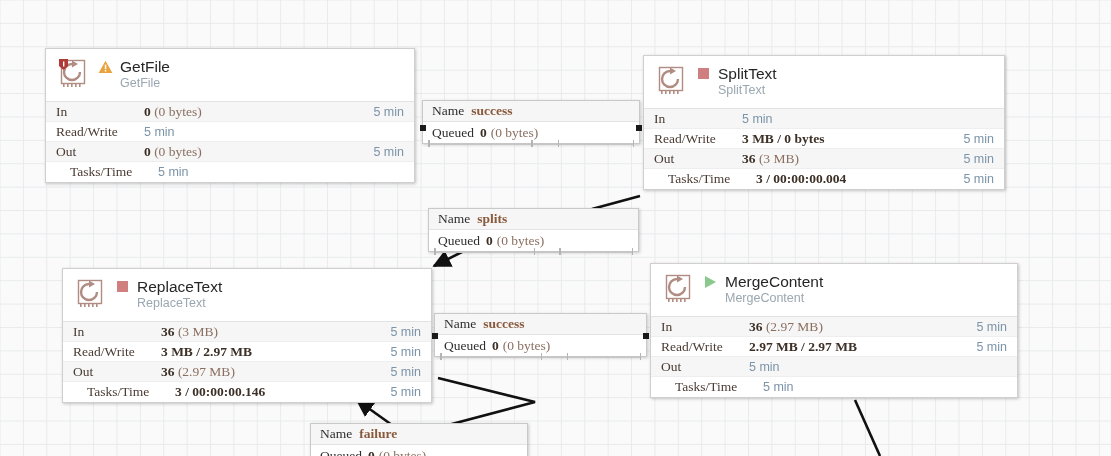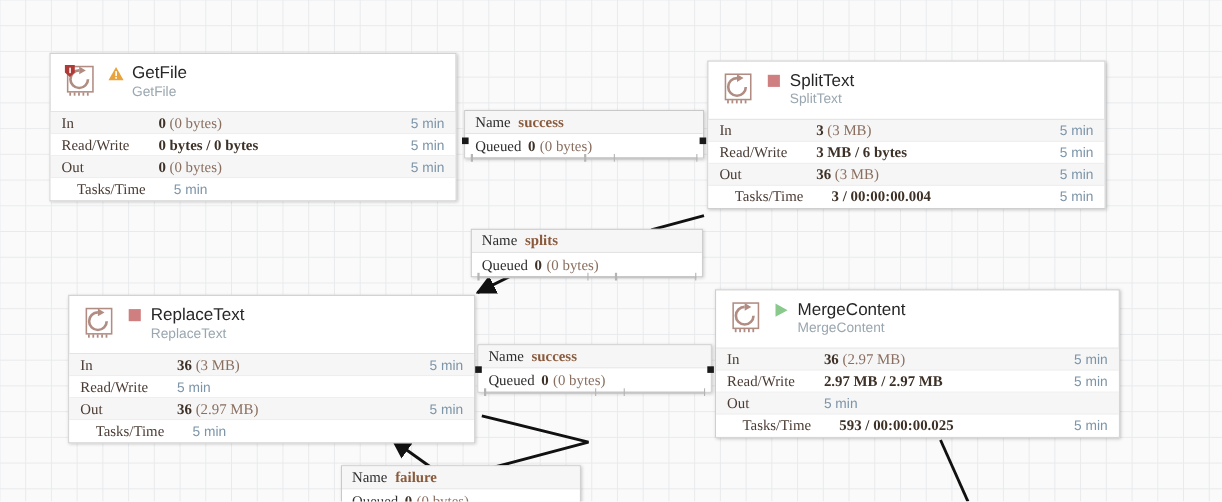--- a/index.html
+++ b/index.html
@@ -218,21 +218,20 @@
       </div>
     </div>
     <div class="proc-stats">
       <div class="srow odd">
         <span class="s-label" style="width:88px">In</span>
         <span class="s-value"><b>0</b> <span>(0 bytes)</span></span>
         <span class="s-time">5 min</span>
       </div>
       <div class="srow even">
         <span class="s-label" style="width:88px">Read/Write</span>
-        <span class="s-value"><b>0 bytes / 0 bytes</b></span>
         <span class="s-time">5 min</span>
       </div>
       <div class="srow odd">
         <span class="s-label" style="width:88px">Out</span>
         <span class="s-value"><b>0</b> <span>(0 bytes)</span></span>
         <span class="s-time">5 min</span>
       </div>
       <div class="srow even">
         <span class="s-label" style="width:88px">Tasks/Time</span>
         <span class="s-time">5 min</span>
@@ -262,26 +261,25 @@
             <span class="sq-stopped"></span>
           </span>
           <span class="proc-name">SplitText</span>
         </div>
         <div class="proc-type">SplitText</div>
       </div>
     </div>
     <div class="proc-stats">
       <div class="srow odd">
         <span class="s-label" style="width:88px">In</span>
-        <span class="s-value"><b>3</b> <span>(3 MB)</span></span>
         <span class="s-time">5 min</span>
       </div>
       <div class="srow even">
         <span class="s-label" style="width:88px">Read/Write</span>
-        <span class="s-value"><b>3 MB / 6 bytes</b></span>
+        <span class="s-value"><b>3 MB / 0 bytes</b></span>
         <span class="s-time">5 min</span>
       </div>
       <div class="srow odd">
         <span class="s-label" style="width:88px">Out</span>
         <span class="s-value"><b>36</b> <span>(3 MB)</span></span>
         <span class="s-time">5 min</span>
       </div>
       <div class="srow even">
         <span class="s-label" style="width:88px">Tasks/Time</span>
         <span class="s-value"><b>3 / 00:00:00.004</b></span>
@@ -317,29 +315,31 @@
       </div>
     </div>
     <div class="proc-stats">
       <div class="srow odd">
         <span class="s-label" style="width:88px">In</span>
         <span class="s-value"><b>36</b> <span>(3 MB)</span></span>
         <span class="s-time">5 min</span>
       </div>
       <div class="srow even">
         <span class="s-label" style="width:88px">Read/Write</span>
+        <span class="s-value"><b>3 MB / 2.97 MB</b></span>
         <span class="s-time">5 min</span>
       </div>
       <div class="srow odd">
         <span class="s-label" style="width:88px">Out</span>
         <span class="s-value"><b>36</b> <span>(2.97 MB)</span></span>
         <span class="s-time">5 min</span>
       </div>
       <div class="srow even">
         <span class="s-label" style="width:88px">Tasks/Time</span>
+        <span class="s-value"><b>3 / 00:00:00.146</b></span>
         <span class="s-time">5 min</span>
       </div>
     </div>
   </div>
 
   <div class="proc" style="left:650px; top:263px; width:368px;">
     <div class="proc-head">
       <div class="chip">
         <svg width="34" height="34" viewBox="0 0 34 34">
           <rect x="5.5" y="3.5" width="23" height="23" fill="#ffffff" stroke="#b08c82" stroke-width="1.4"></rect>
@@ -374,21 +374,20 @@
         <span class="s-label" style="width:88px">Read/Write</span>
         <span class="s-value"><b>2.97 MB / 2.97 MB</b></span>
         <span class="s-time">5 min</span>
       </div>
       <div class="srow odd">
         <span class="s-label" style="width:88px">Out</span>
         <span class="s-time">5 min</span>
       </div>
       <div class="srow even">
         <span class="s-label" style="width:88px">Tasks/Time</span>
-        <span class="s-value"><b>593 / 00:00:00.025</b></span>
         <span class="s-time">5 min</span>
       </div>
     </div>
   </div>
 
   <div class="conn" style="left:422px; top:100px; width:218px;">
     <div class="conn-row1">
       <span class="c-key">Name</span>
       <span class="c-val">success</span>
     </div>

